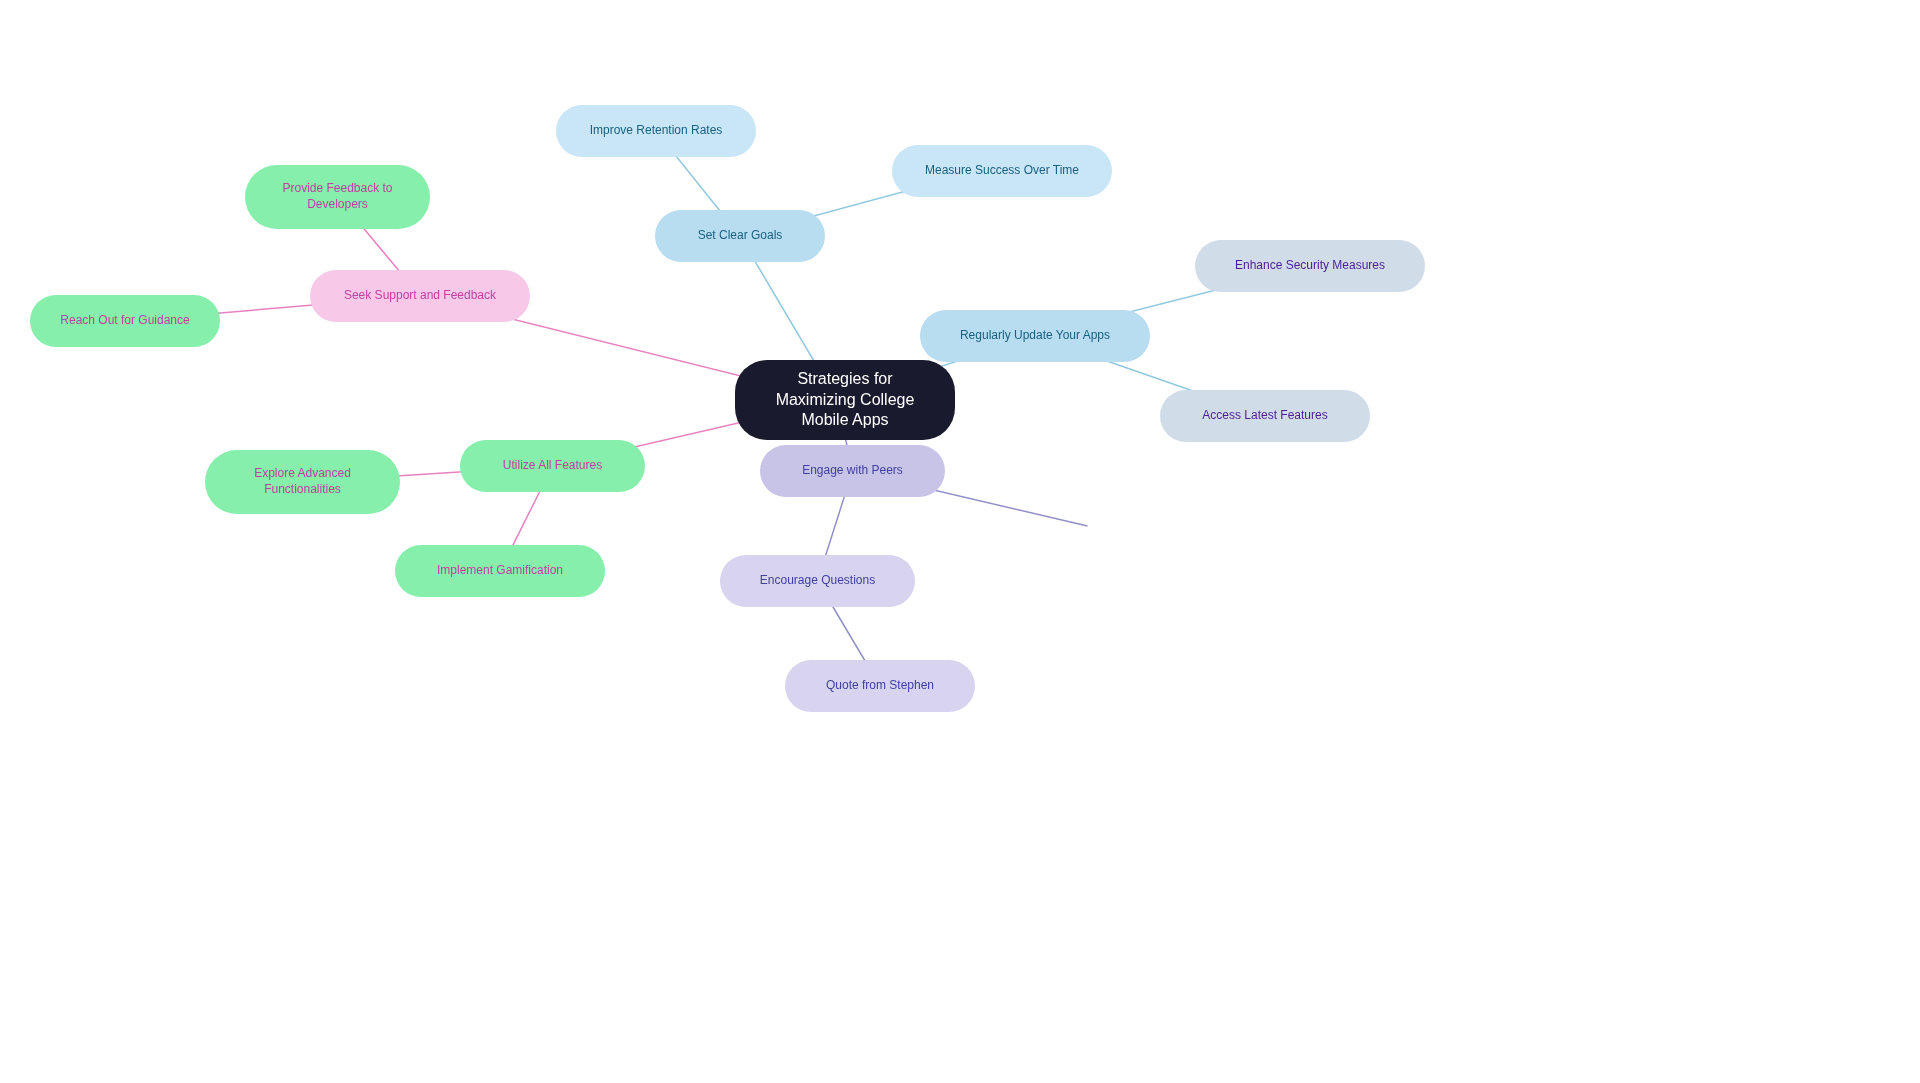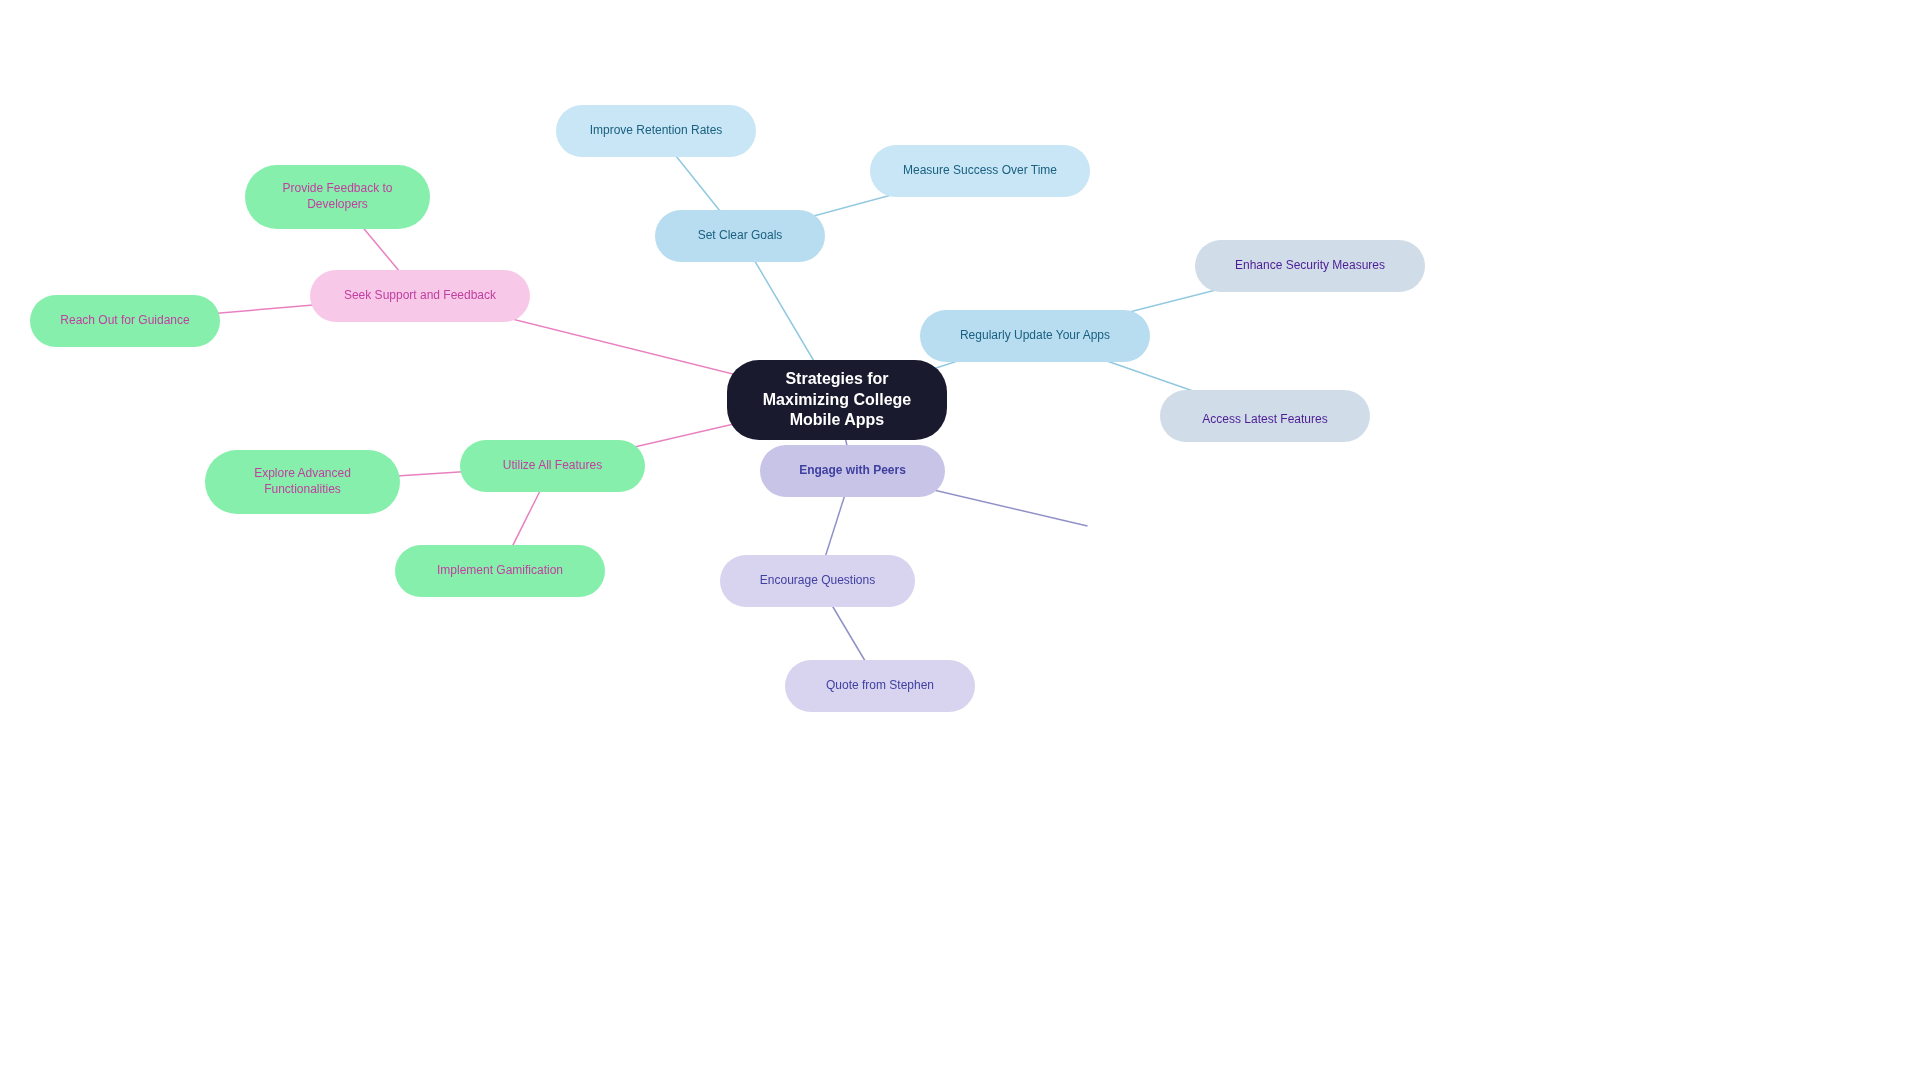--- a/index.html
+++ b/index.html
@@ -34,23 +34,24 @@
       font-size: 12px;
       font-weight: 500;
       line-height: 1.3;
       cursor: pointer;
     }
     .node-center {
       background: #1a1a2e;
       color: #ffffff;
       border-radius: 32px;
       font-size: 16px;
-      font-weight: 700;
+      font-weight: 400;
       width: 220px;
       height: 80px;
+      margin-left: 8px;
     }
     .node-blue {
       background: #c8e6f5;
       color: #1a6080;
       border: none;
     }
     .node-blue-mid {
       background: #b8ddf0;
       color: #1a6080;
     }
@@ -102,30 +103,30 @@
 <div class="node node-center" style="left: 727px; top: 360px; width: 220px; min-height: 80px;">
       <span>Strategies for Maximizing
 College Mobile Apps</span>
     </div>
     <div class="node node-blue" style="left: 556px; top: 105px; width: 200px; min-height: 52px;">
       <span>Improve Retention Rates</span>
     </div>
     <div class="node node-blue-mid" style="left: 655px; top: 210px; width: 170px; min-height: 52px;">
       <span>Set Clear Goals</span>
     </div>
-    <div class="node node-blue" style="left: 870px; top: 145px; width: 220px; min-height: 52px;">
+    <div class="node node-blue" style="left: 892px; top: 145px; width: 220px; min-height: 52px;">
       <span>Measure Success Over Time</span>
     </div>
     <div class="node node-blue-mid" style="left: 920px; top: 310px; width: 230px; min-height: 52px;">
       <span>Regularly Update Your Apps</span>
     </div>
     <div class="node node-gray-blue" style="left: 1195px; top: 240px; width: 230px; min-height: 52px;">
       <span>Enhance Security Measures</span>
     </div>
-    <div class="node node-gray-blue" style="left: 1160px; top: 390px; width: 210px; min-height: 52px; align-items: flex-end;">
+    <div class="node node-gray-blue" style="left: 1160px; top: 390px; width: 210px; min-height: 52px;">
       <span>Access Latest Features</span>
     </div>
     <div class="node node-pink-mid" style="left: 310px; top: 270px; width: 220px; min-height: 52px;">
       <span>Seek Support and Feedback</span>
     </div>
     <div class="node node-pink" style="left: 245px; top: 165px; width: 185px; min-height: 64px;">
       <span>Provide Feedback to
 Developers</span>
     </div>
     <div class="node node-pink" style="left: 30px; top: 295px; width: 190px; min-height: 52px;">
@@ -134,21 +135,21 @@
     <div class="node node-pink" style="left: 460px; top: 440px; width: 185px; min-height: 52px; text-align: right;">
       <span>Utilize All Features</span>
     </div>
     <div class="node node-pink" style="left: 205px; top: 450px; width: 195px; min-height: 64px;">
       <span>Explore Advanced
 Functionalities</span>
     </div>
     <div class="node node-pink" style="left: 395px; top: 545px; width: 210px; min-height: 52px;">
       <span>Implement Gamification</span>
     </div>
-    <div class="node node-purple-mid" style="left: 760px; top: 445px; width: 185px; min-height: 52px; font-weight: bold;">
+    <div class="node node-purple-mid" style="left: 760px; top: 445px; width: 185px; min-height: 52px;">
       <span>Engage with Peers</span>
     </div>
     <div class="node node-purple" style="left: 720px; top: 555px; width: 195px; min-height: 52px;">
       <span>Encourage Questions</span>
     </div>
     <div class="node node-purple" style="left: 785px; top: 660px; width: 190px; min-height: 52px;">
       <span>Quote from Stephen</span>
     </div>
   </div>
 

